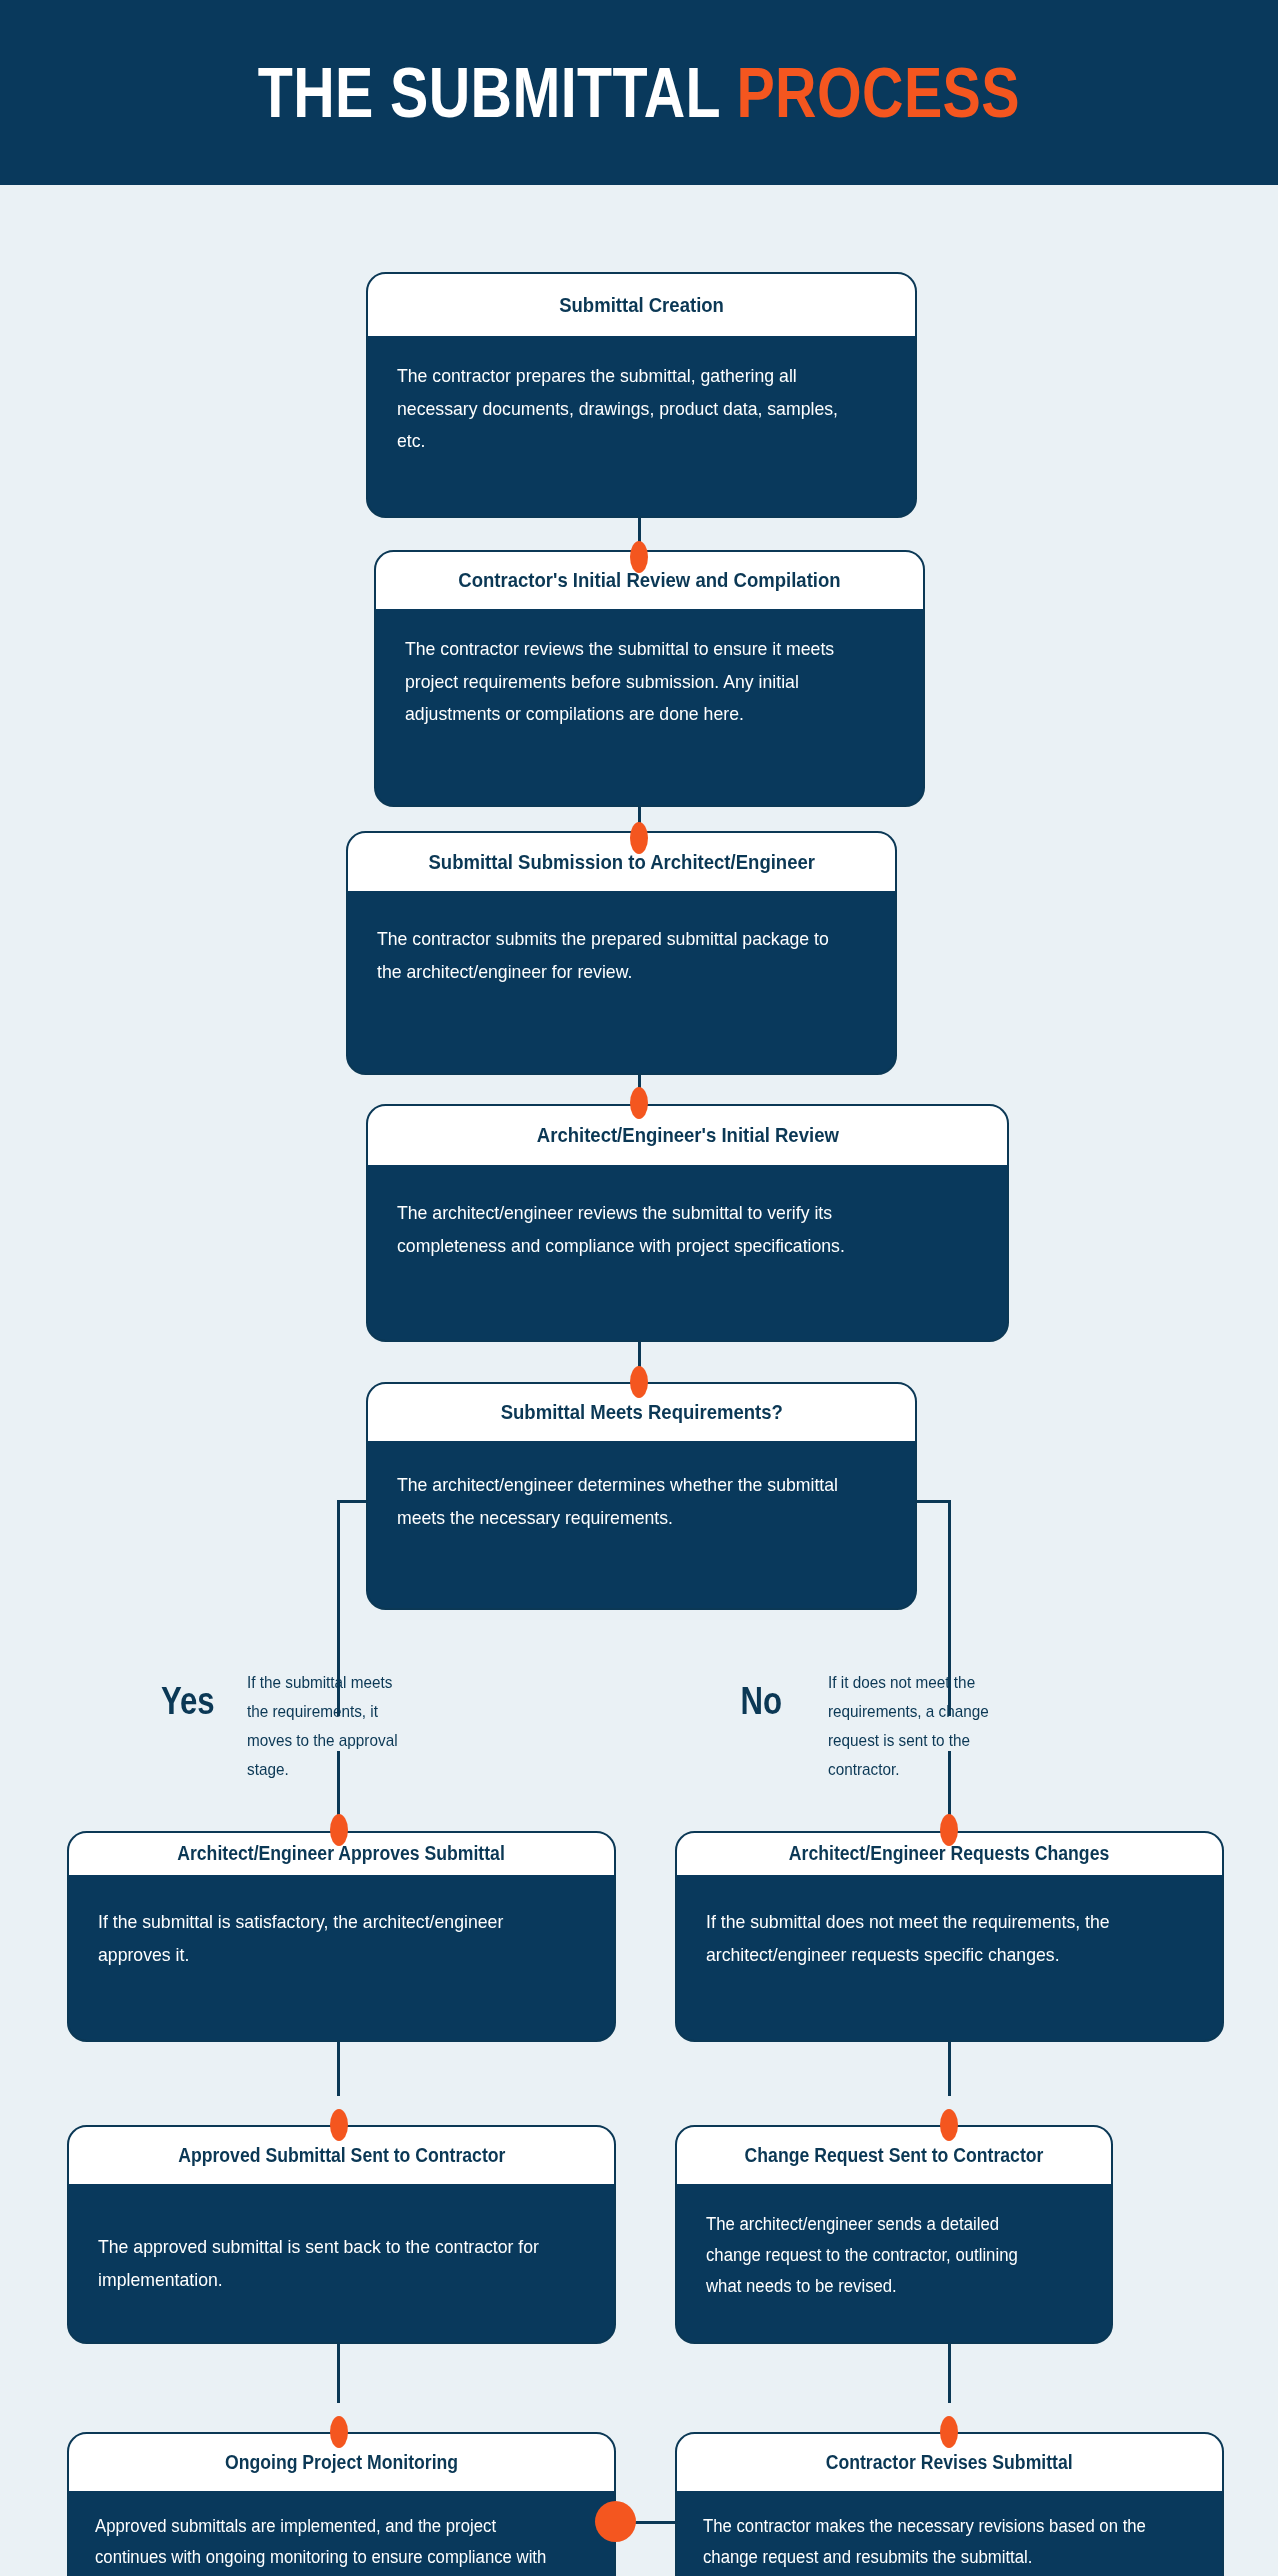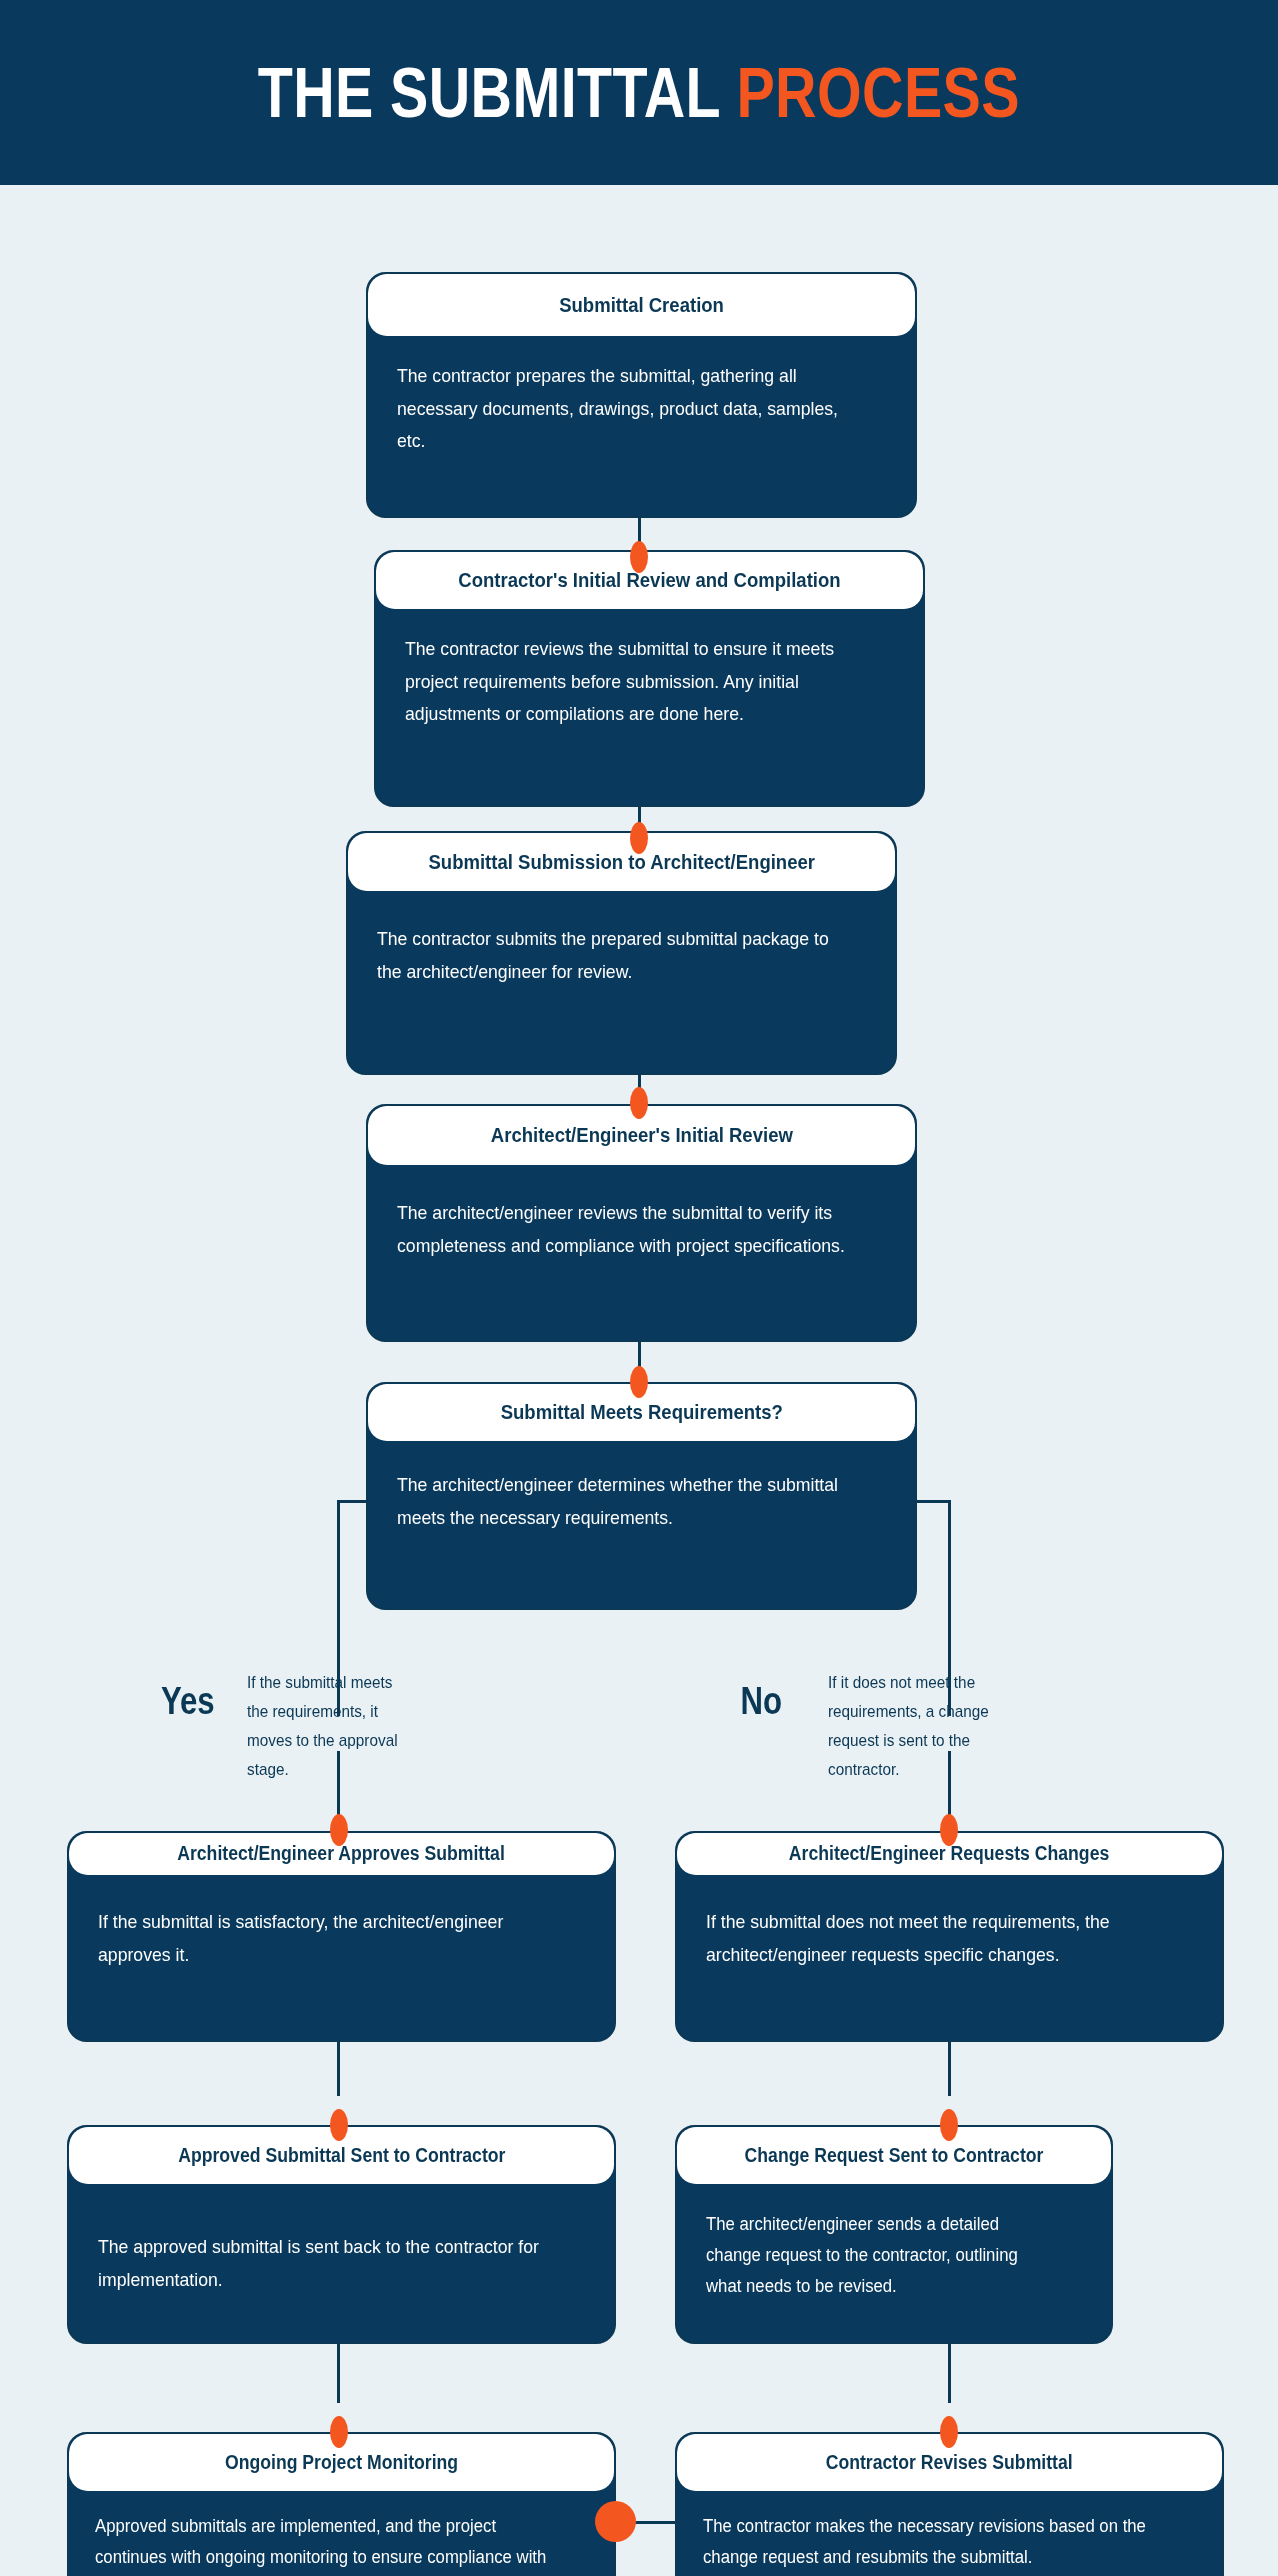--- a/index.html
+++ b/index.html
@@ -42,21 +42,20 @@
     background:#09395c;
     box-sizing:border-box;
     overflow:hidden;
     z-index:3;
   }
   .card-head{
     background:#ffffff;
     display:flex;align-items:center;justify-content:center;
     box-sizing:border-box;
     padding:0 1px;
-    border-radius:19px;
   }
   .card-title{
     color:#0b3855;
     font-weight:800;
     font-size:20.6px;
     transform:scaleX(0.9);
     white-space:nowrap;
     line-height:1.1;
   }
   .card-body{
@@ -157,21 +156,21 @@
 
   <div class="card" style="left:346px;top:831px;width:551px;height:244px;">
     <div class="card-head" style="height:58px;">
       <div class="card-title">Submittal Submission to Architect/Engineer</div>
     </div>
     <div class="card-body" style="padding-top:32px;">
       <div class="card-text">The contractor submits the prepared submittal package to the architect/engineer for review.</div>
     </div>
   </div>
 
-  <div class="card" style="left:366px;top:1104px;width:551px;height:238px;">
+  <div class="card" style="left:366px;top:1104px;width:643px;height:238px;">
     <div class="card-head" style="height:59px;">
       <div class="card-title">Architect/Engineer's Initial Review</div>
     </div>
     <div class="card-body" style="padding-top:32px;">
       <div class="card-text">The architect/engineer reviews the submittal to verify its completeness and compliance with project specifications.</div>
     </div>
   </div>
 
   <div class="hline" style="left:337px;top:1500px;width:613px;"></div>
   <div class="vline" style="left:337px;top:1500px;height:216px;"></div>

